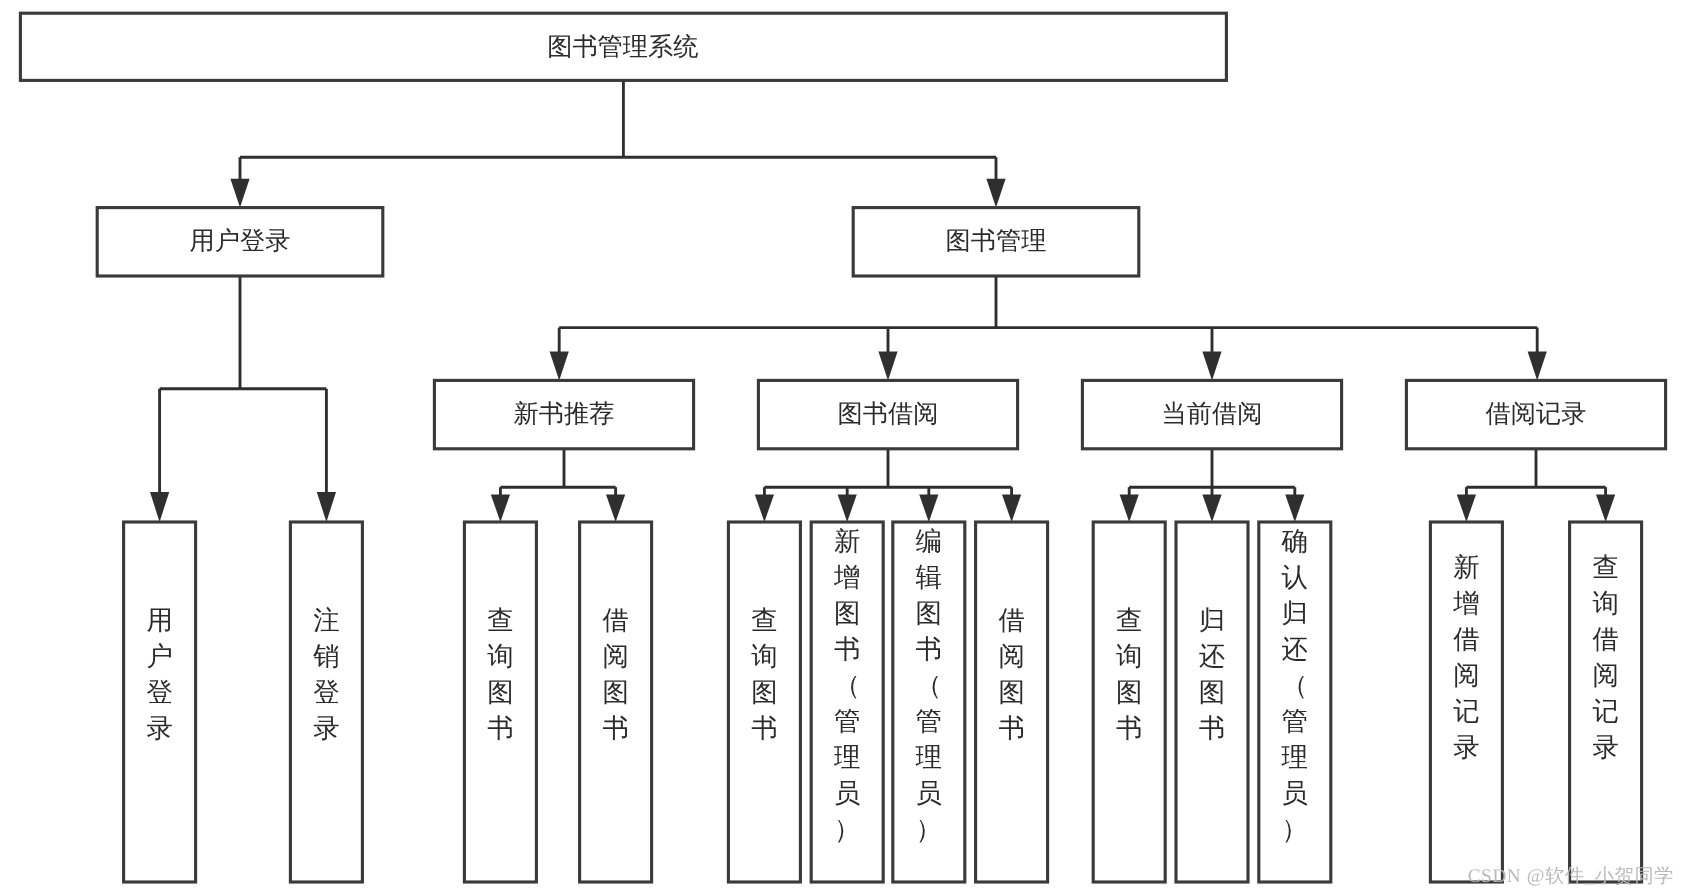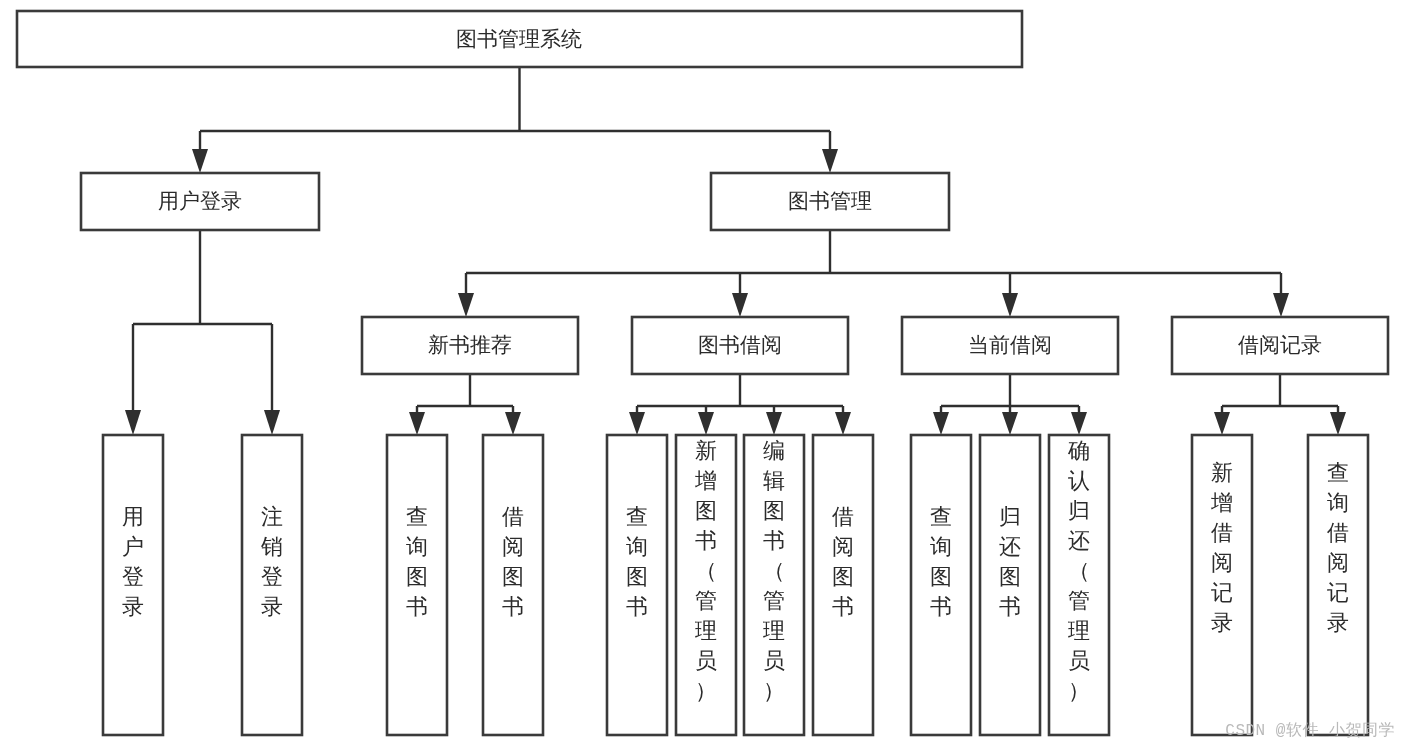--- a/index.html
+++ b/index.html
@@ -27,21 +27,21 @@
     text-anchor:middle;
   }
   .edge{
     stroke:#2f2f2f;stroke-width:2.4;fill:none;
     stroke-linecap:butt;stroke-linejoin:miter;
   }
   .arrow-head{fill:#2f2f2f;stroke:none;}
   .watermark{
     position:absolute;
     right:10px;bottom:6px;
-    font-family:Liberation Mono, monospace;
+    font-family:Liberation Serif, serif;
     font-size:16px;
     color:#b9b9b9;
     letter-spacing:.5px;
     white-space:nowrap;
     user-select:none;
   }
 </style>
 </head>
 <body>
 

